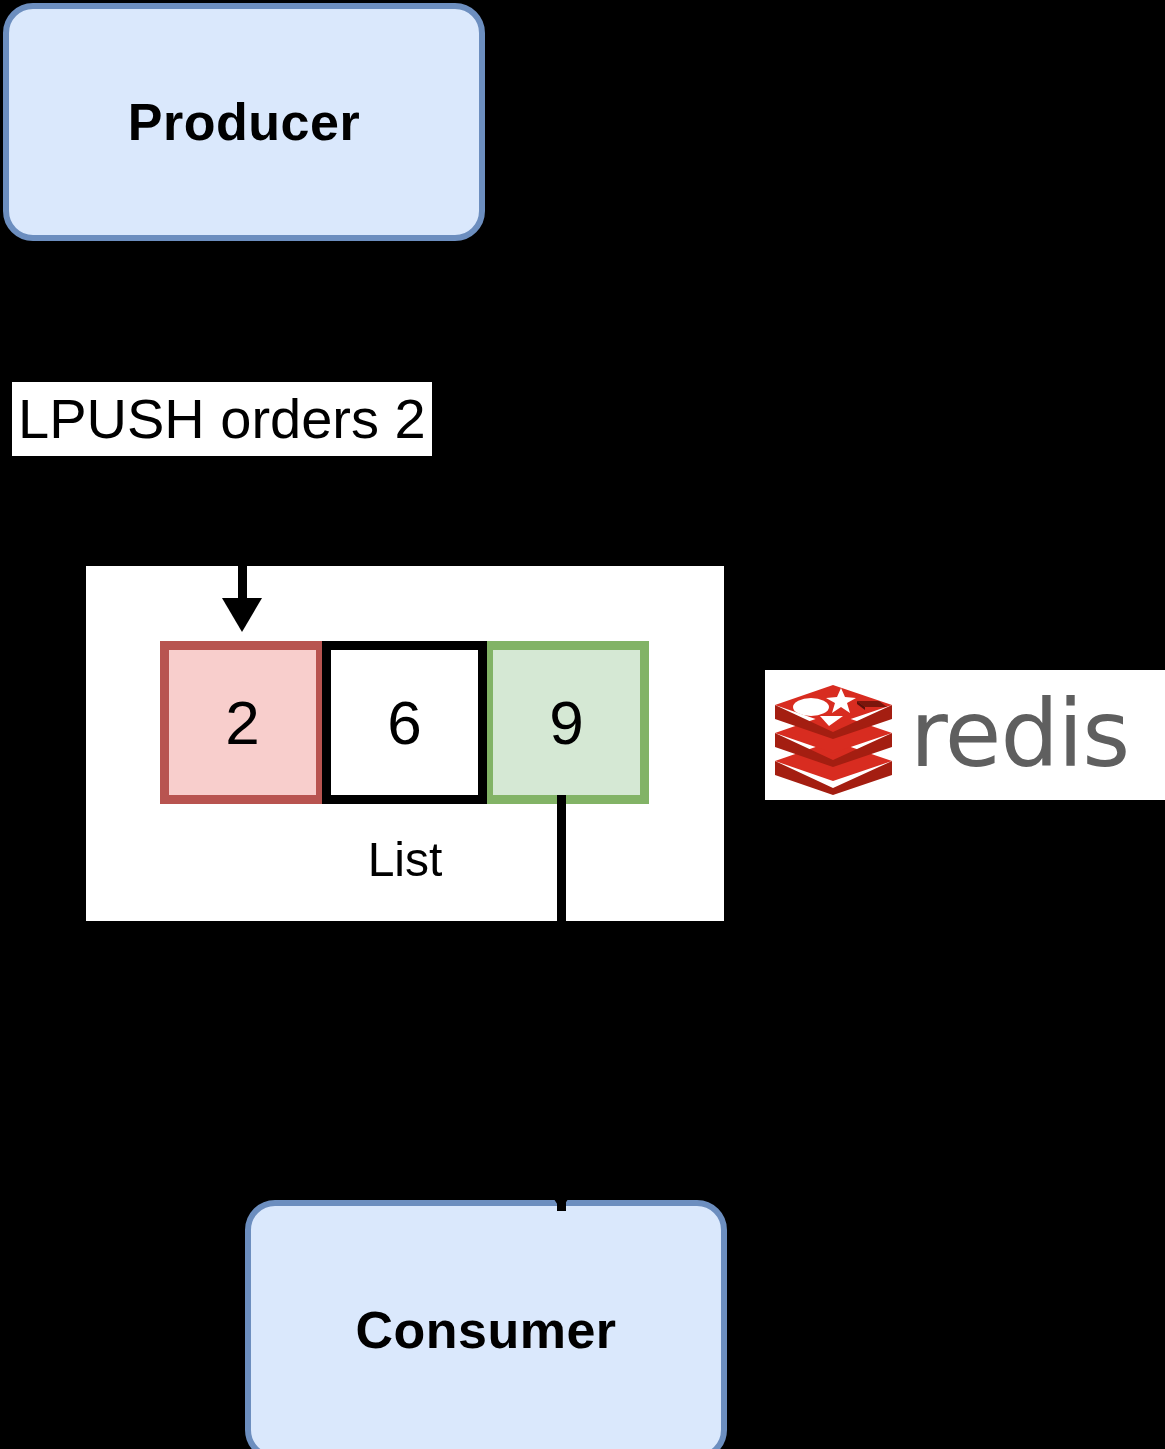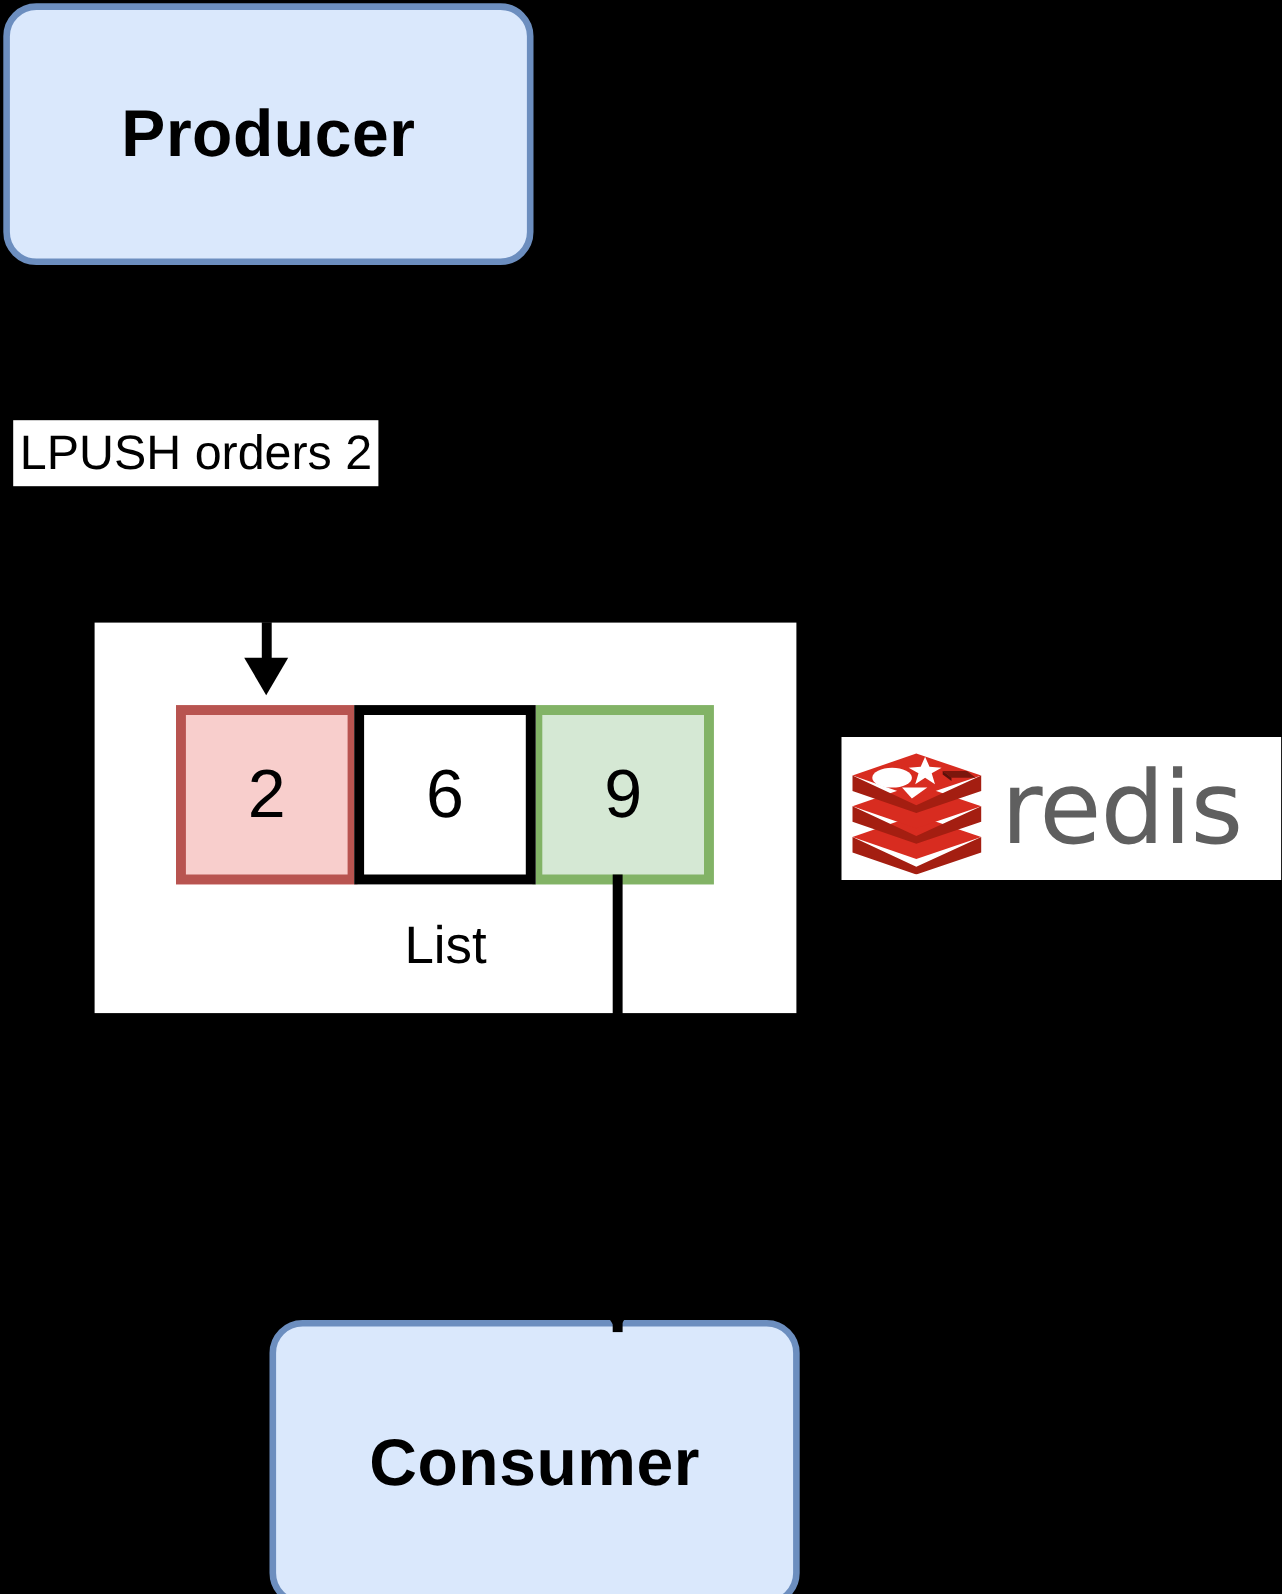--- a/index.html
+++ b/index.html
@@ -22,21 +22,21 @@
     position: absolute;
     box-sizing: border-box;
     background: #dae8fc;
     border: 6px solid #6c8ebf;
     border-radius: 30px;
     display: flex;
     align-items: center;
     justify-content: center;
   }
   .proc-label {
-    font-size: 60px;
+    font-size: 52px;
     font-weight: bold;
     color: #000000;
     letter-spacing: 0.5px;
     line-height: 1;
   }
 
   #producer-box { left: 3px;   top: 3px;    width: 482px; height: 238px; }
   #consumer-box { left: 245px; top: 1200px; width: 482px; height: 260px; }
 
   
@@ -77,21 +77,21 @@
     font-size: 48px;
     color: #000000;
     line-height: 1;
   }
 
   
   .edge-label {
     position: absolute;
     background: #ffffff;
     color: #000000;
-    font-size: 44px;
+    font-size: 56px;
     line-height: 1.22;
     padding: 3px 6px;
     white-space: nowrap;
     z-index: 6;
   }
   #label-lpush { left: 12px;  top: 382px; }
   #label-rpop  { left: 378px; top: 1010px; }
 
   
   .conn-line {

